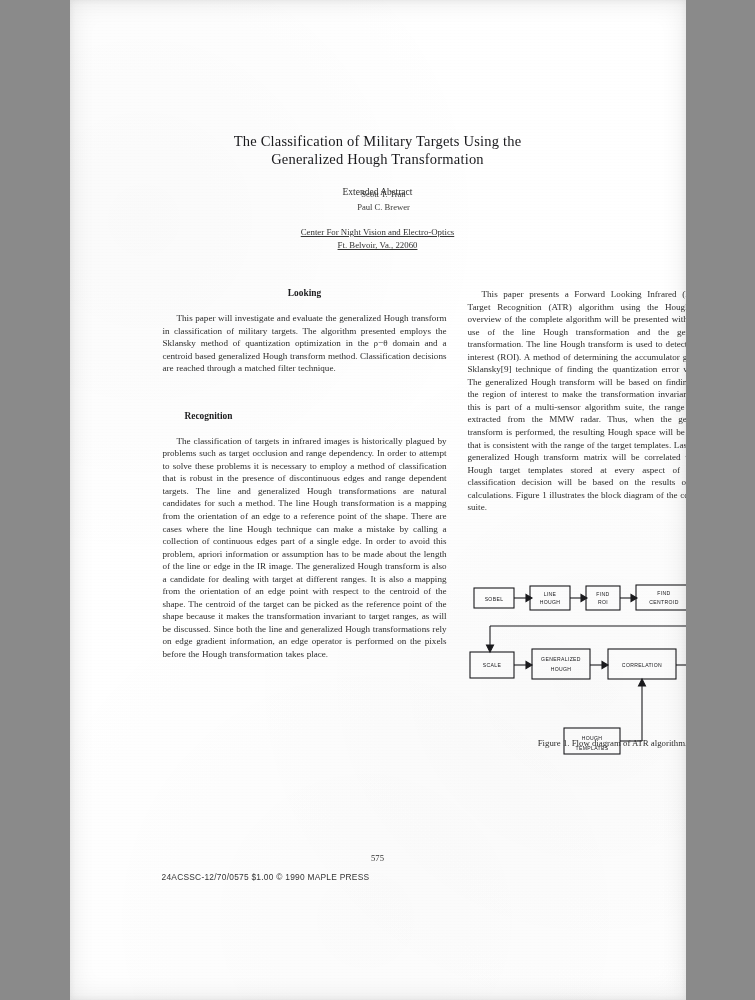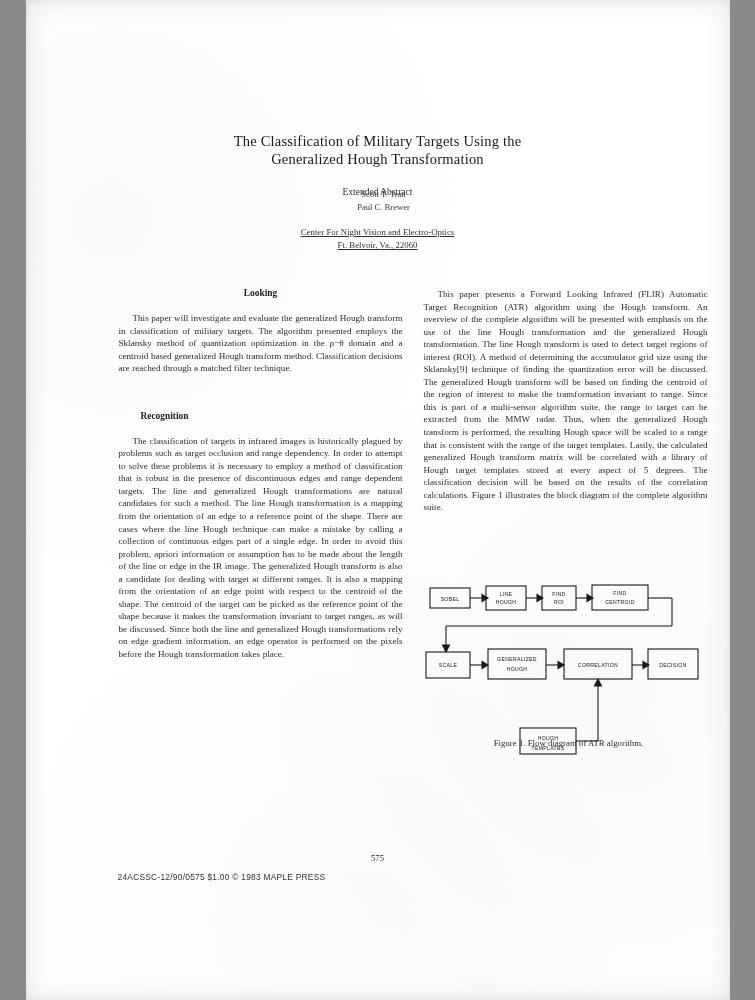--- a/index.html
+++ b/index.html
@@ -5,21 +5,21 @@
   html, body {
     margin: 0;
     padding: 0;
     background: #8a8a8a;
   }
   body {
     font-family: "Liberation Serif", serif;
   }
   .page {
     position: relative;
-    width: 704px;
+    width: 616px;
     height: 1000px;
     background: #ffffff;
     overflow: hidden;
     margin: 0 auto;
     
     background-image:
       radial-gradient(circle at 12% 22%, rgba(0,0,0,0.020) 0%, rgba(0,0,0,0) 38%),
       radial-gradient(circle at 84% 68%, rgba(0,0,0,0.018) 0%, rgba(0,0,0,0) 42%),
       radial-gradient(circle at 48% 92%, rgba(0,0,0,0.014) 0%, rgba(0,0,0,0) 40%);
   }
@@ -266,17 +266,17 @@
 
         <text x="124" y="160">HOUGH</text>
         <text x="124" y="170">TEMPLATES</text>
       </g>
     </svg>
   </div>
 
   <div class="fig-caption">Figure 1. Flow diagram of ATR algorithm.</div>
 
   <div class="page-number">575</div>
-  <div class="footer-note">24ACSSC-12/90/0575 $1.00 © 1983 MAPLE PRESS</div>
+  <div class="footer-note">24ACSSC-12/70/0575 $1.00 © 1990 MAPLE PRESS</div>
 
   <div class="noise"></div>
   <div class="scan-edge"></div>
 </div>
 
 </body></html>

